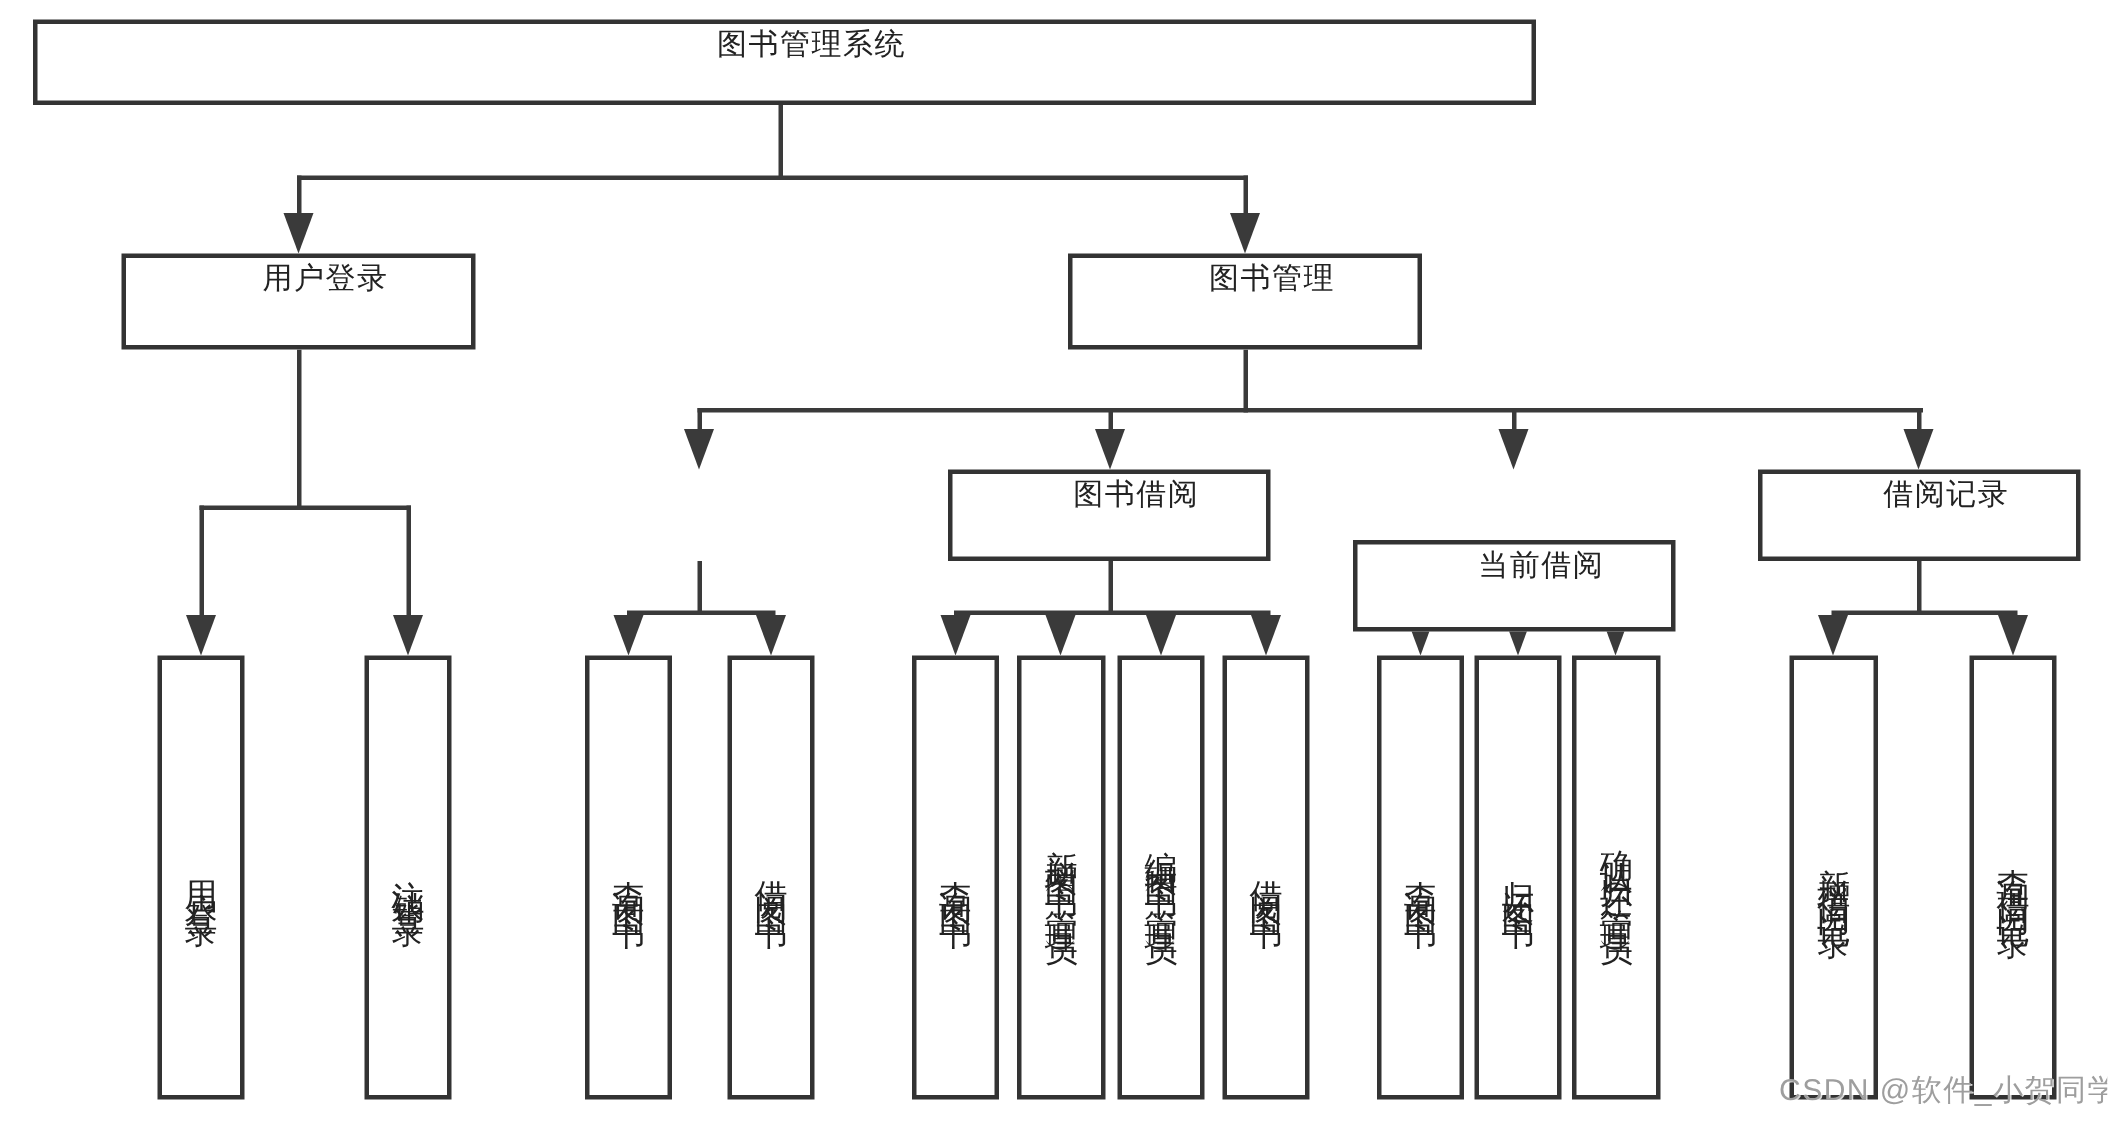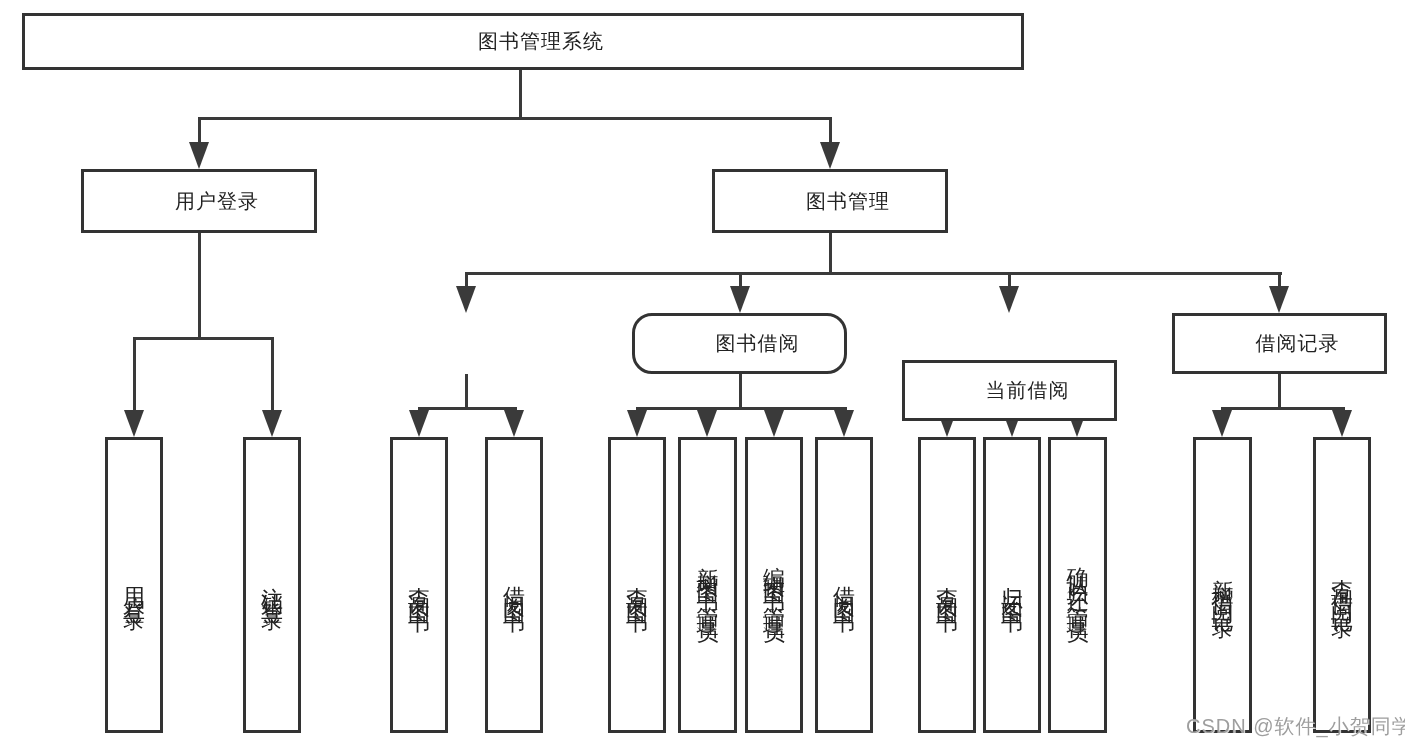--- a/index.html
+++ b/index.html
@@ -12,21 +12,21 @@
   html,body{margin:0;padding:0;background:var(--bg);}
   #stage{
     position:relative;width:1405px;height:747px;background:var(--bg);
     overflow:hidden;
     font-family:"Liberation Sans","DejaVu Sans",sans-serif;
     color:var(--text);
   }
   .node{
     position:absolute;box-sizing:border-box;background:#fff;
     border:3px solid var(--border);
-    display:flex;align-items:center;justify-content:center;
+    display:flex;justify-content:center;
     font-size:20px;letter-spacing:1px;padding-left:36px;
   }
   .vnode{
     position:absolute;box-sizing:border-box;background:#fff;
     border:3px solid var(--border);
     display:flex;align-items:center;justify-content:center;
     writing-mode:vertical-rl;text-orientation:mixed;
     font-size:22px;letter-spacing:8px;line-height:1;
   }
   .hline,.vline{position:absolute;background:var(--line);}
@@ -116,21 +116,21 @@
     <span>图书管理系统</span>
   </div>
 
   <div class="node" style="left:81px;top:169px;width:236px;height:64px;">
     <span>用户登录</span>
   </div>
   <div class="node" style="left:712px;top:169px;width:236px;height:64px;">
     <span>图书管理</span>
   </div>
 
-  <div class="node" style="left:632px;top:313px;width:215px;height:61px;border-radius:20px;">
+  <div class="node" style="left:632px;top:313px;width:215px;height:61px;">
     <span>图书借阅</span>
   </div>
   <div class="node" style="left:902px;top:313px;width:215px;height:61px;margin-top:47px;">
     <span>当前借阅</span>
   </div>
   <div class="node" style="left:1172px;top:313px;width:215px;height:61px;">
     <span>借阅记录</span>
   </div>
 
   <div class="vnode" style="left:105px;top:437px;width:58px;height:296px;">

